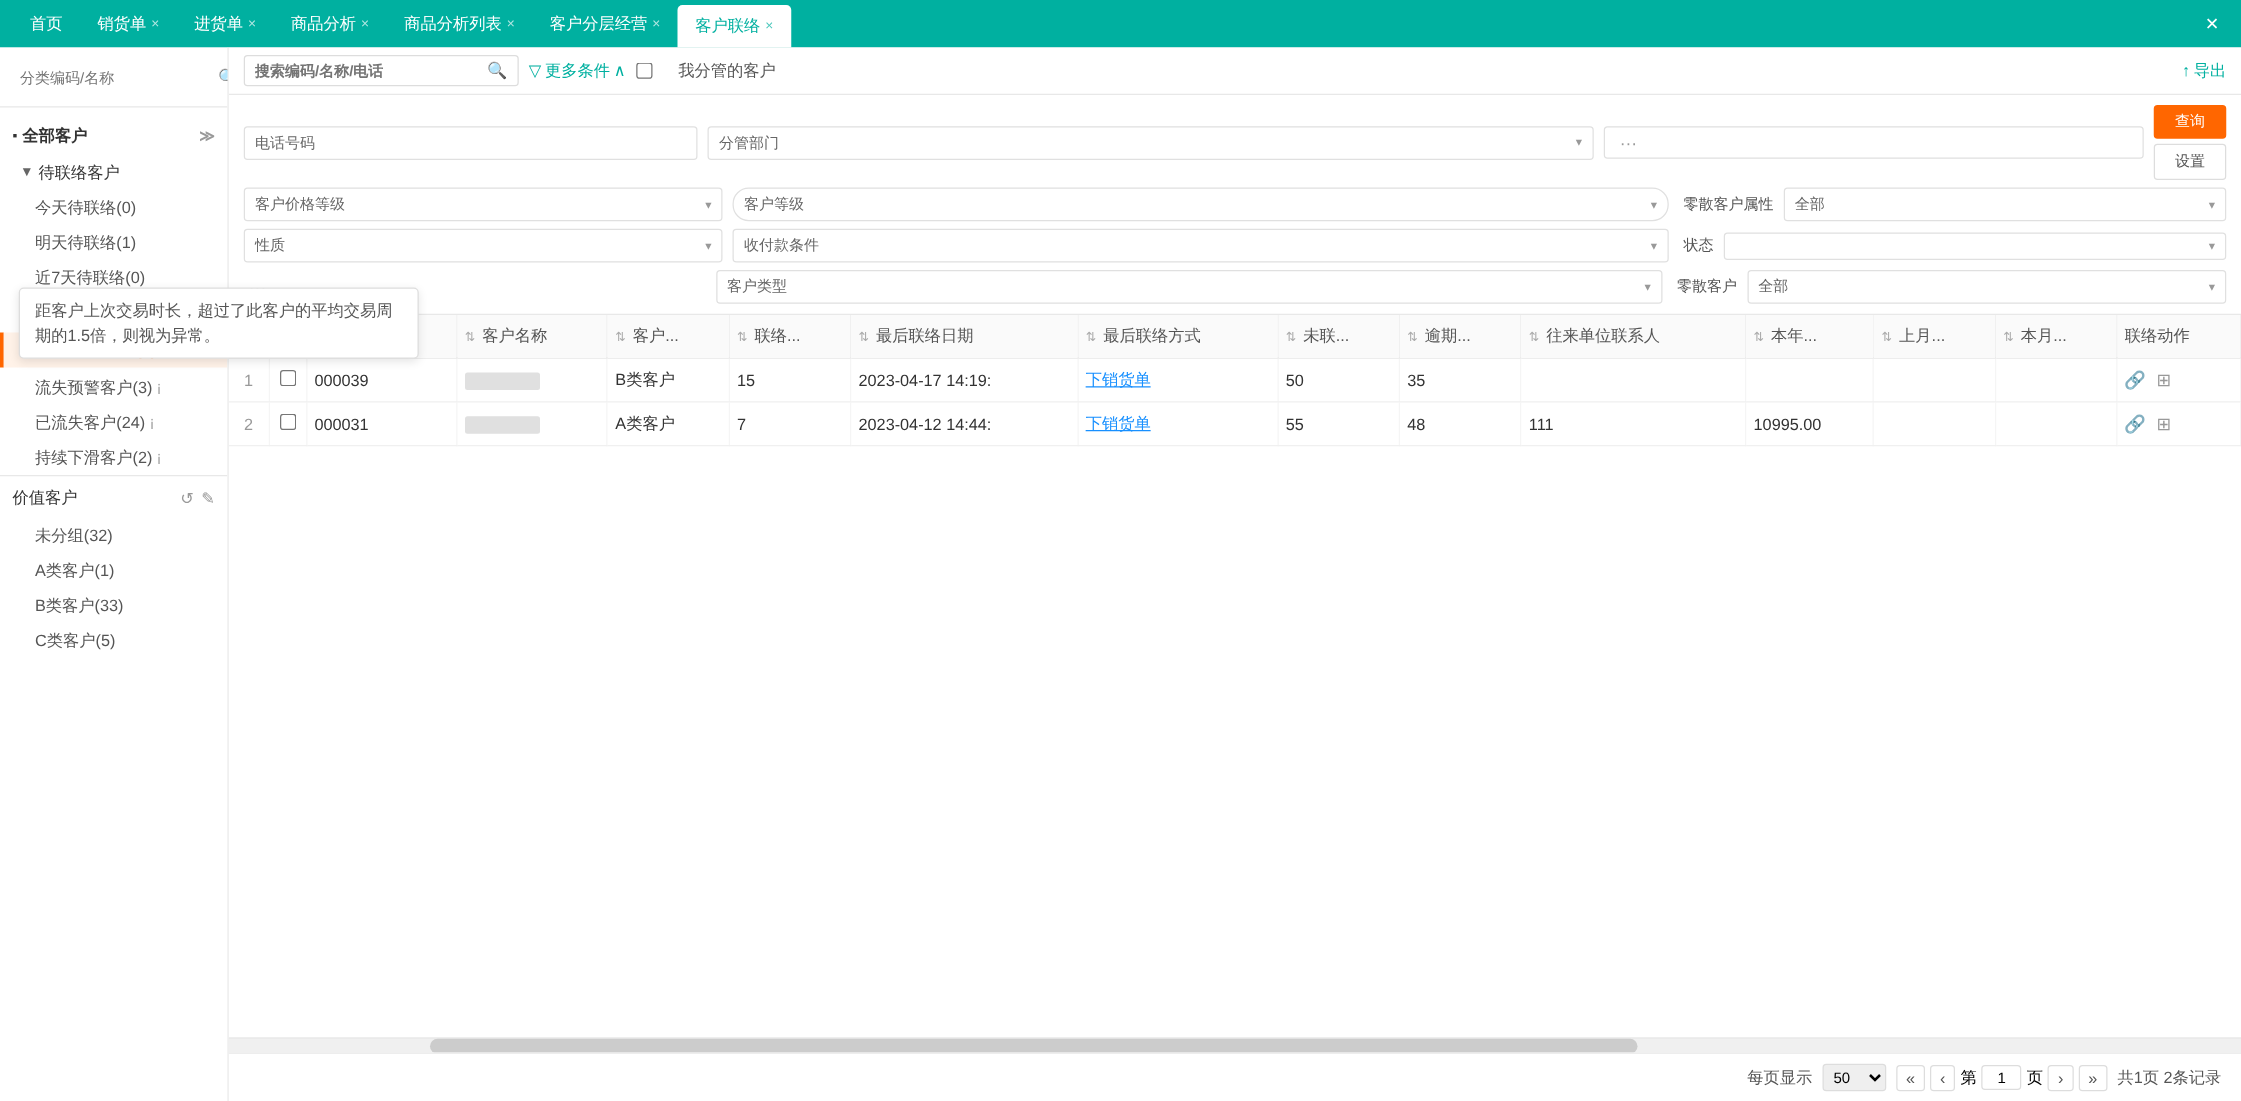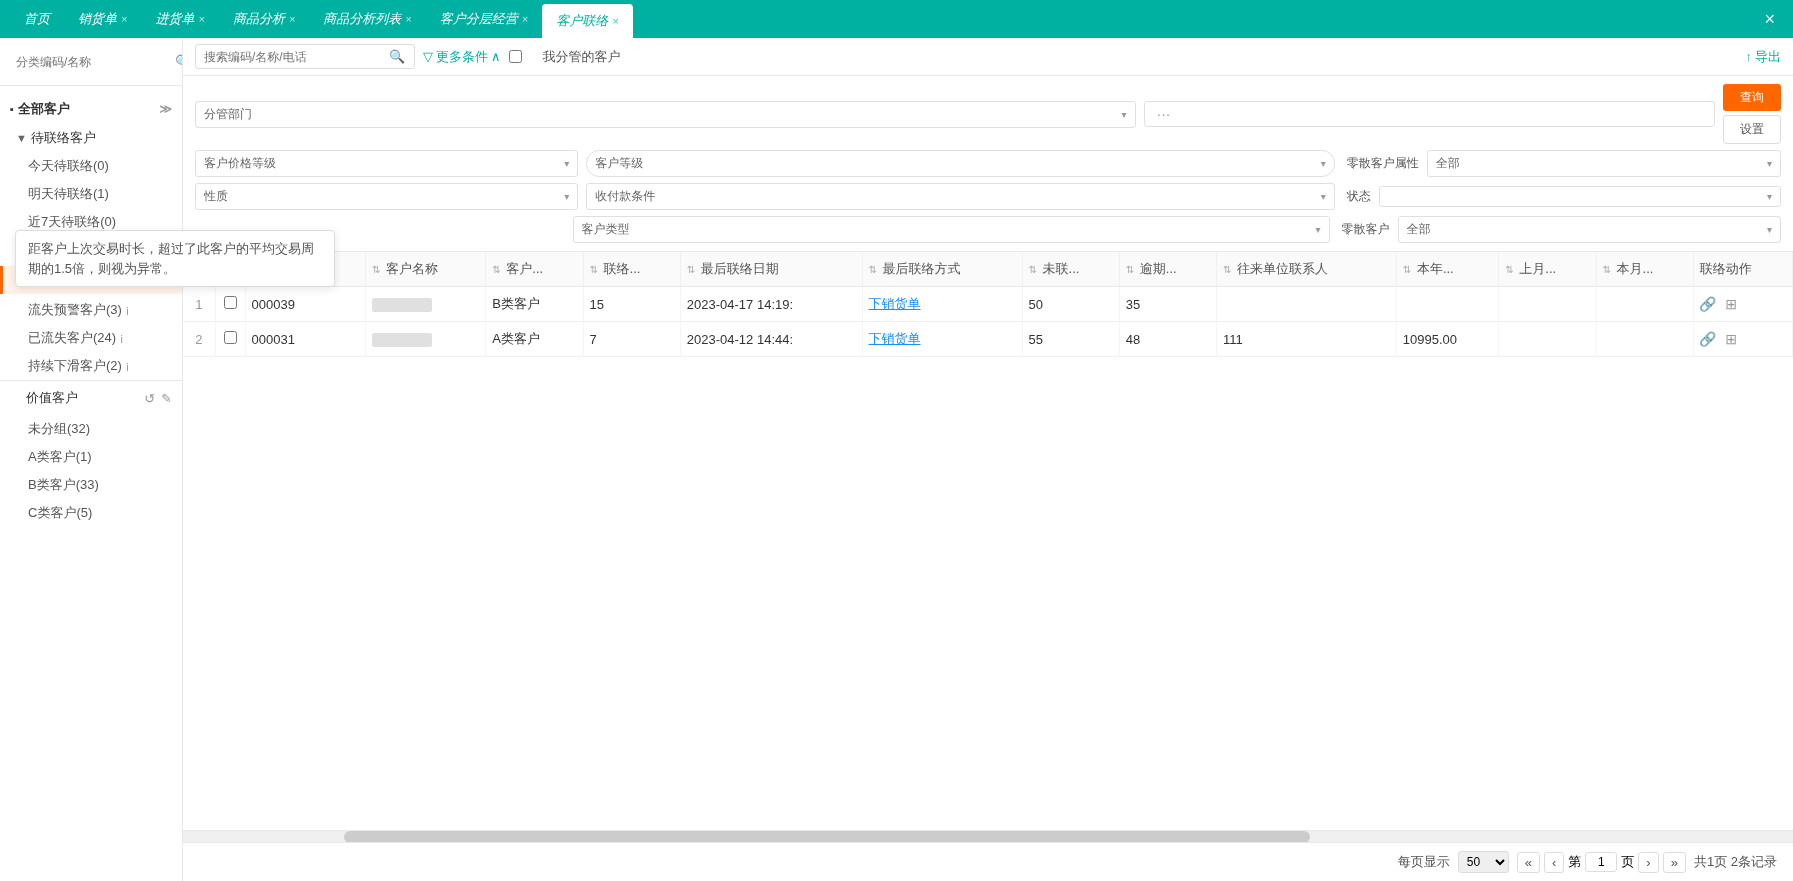--- a/index.html
+++ b/index.html
@@ -8,21 +8,21 @@
     
     .top-nav {
       display: flex; align-items: center;
       background: #00b0a0;
       height: 38px; padding: 0 10px;
       color: white;
     }
     .top-nav .nav-item {
       padding: 0 14px; height: 38px; line-height: 38px;
       cursor: pointer; white-space: nowrap; font-size: 13px;
-      display: flex; align-items: flex-start; gap: 4px; font-style: italic;
+      display: flex; align-items: flex-start; gap: 4px;
     }
     .top-nav .nav-item.active { background: white; color: #00b0a0; border-radius: 4px 4px 0 0; margin-top: 4px; height: 34px; line-height: 34px; }
     .top-nav .close-icon { font-size: 11px; opacity: 0.7; }
     .top-nav .spacer { flex: 1; }
     .top-nav .top-close { color: white; font-size: 18px; cursor: pointer; padding: 0 8px; }
 
     
     .main-layout {
       display: flex; height: calc(881px - 38px);
     }
@@ -59,41 +59,41 @@
     .tree-item {
       padding: 5px 10px 5px 28px; font-size: 12px; color: #555;
       cursor: pointer; display: flex; align-items: center;
     }
     .tree-item.active { background: #fff2e8; color: #ff6600; font-weight: bold; }
 
     .sidebar-bottom {
       border-top: 1px solid #e8e8e8; padding: 8px 10px;
       display: flex; align-items: center; justify-content: space-between;
     }
-    .sidebar-bottom .group-label { font-size: 13px; color: #333; font-weight: 500; margin-left: 16px; }
+    .sidebar-bottom .group-label { font-size: 13px; color: #333; font-weight: 500; }
     .sidebar-bottom .icons { display: flex; gap: 6px; color: #999; cursor: pointer; }
 
     
     .content-area {
       flex: 1; display: flex; flex-direction: column; overflow: hidden;
       background: #f5f5f5;
     }
 
     
     .filter-bar {
       background: white; padding: 6px 12px;
       display: flex; align-items: center; gap: 8px;
       border-bottom: 1px solid #e8e8e8;
     }
     .search-input-wrap {
       display: flex; align-items: center;
       border: 1px solid #ddd; border-radius: 3px; padding: 4px 8px;
       width: 220px; background: white;
     }
-    .search-input-wrap input { border: none; outline: none; font-size: 12px; flex: 1; }
+    .search-input-wrap input { border: none; outline: none; font-size: 12px; flex: 1; font-weight: bold; }
     .search-input-wrap .icon { color: #999; }
     .more-conditions {
       display: flex; align-items: center; gap: 3px;
       color: #00b0a0; cursor: pointer; font-size: 12px;
     }
     .my-customers {
       display: flex; align-items: center; gap: 21px; font-size: 12px; color: #555;
     }
     .my-customers input[type=checkbox] { cursor: pointer; }
     .filter-bar .spacer { flex: 1; }
@@ -342,20 +342,23 @@
       <div class="spacer"></div>
       <div class="export-btn">
         <span>↑</span>
         <span>导出</span>
       </div>
     </div>
 
     <div class="advanced-filter">
 
       <div class="filter-row">
+        <div class="filter-field">
+          <span class="label">电话号码</span>
+        </div>
         <div class="filter-field" style="flex:2;">
           <span class="label">分管部门</span>
           <span class="arrow-down">▾</span>
         </div>
         <div class="filter-field" style="flex:1.2;">
           <span class="more-dots">···</span>
         </div>
         <div class="action-btns">
           <button class="btn-query">查询</button>
           <button class="btn-settings">设置</button>

